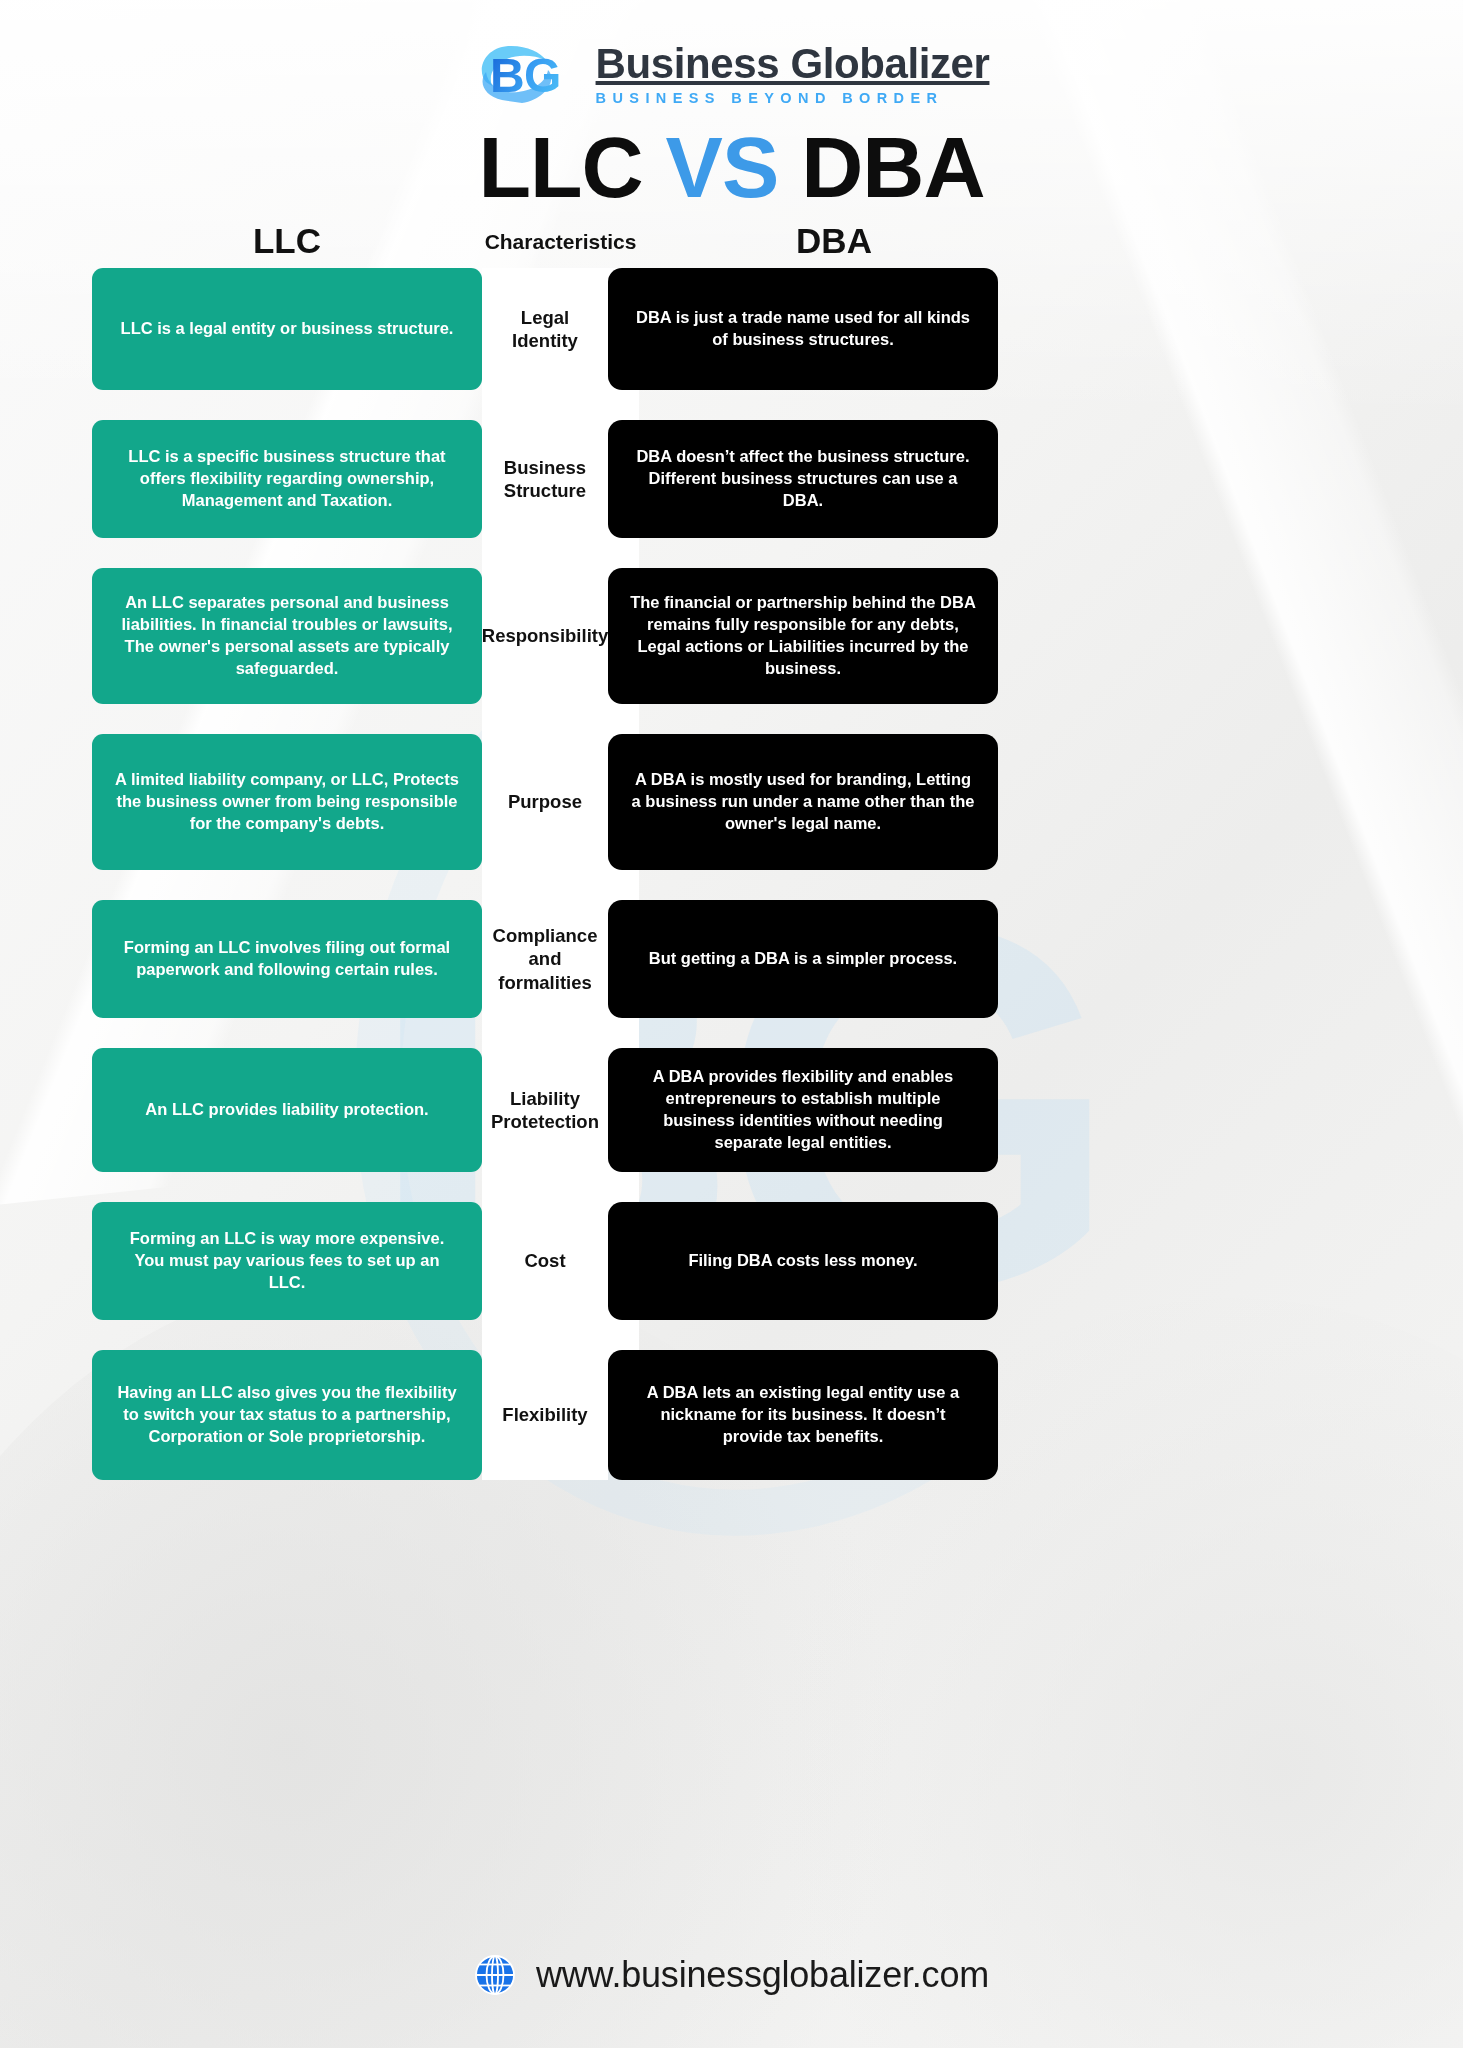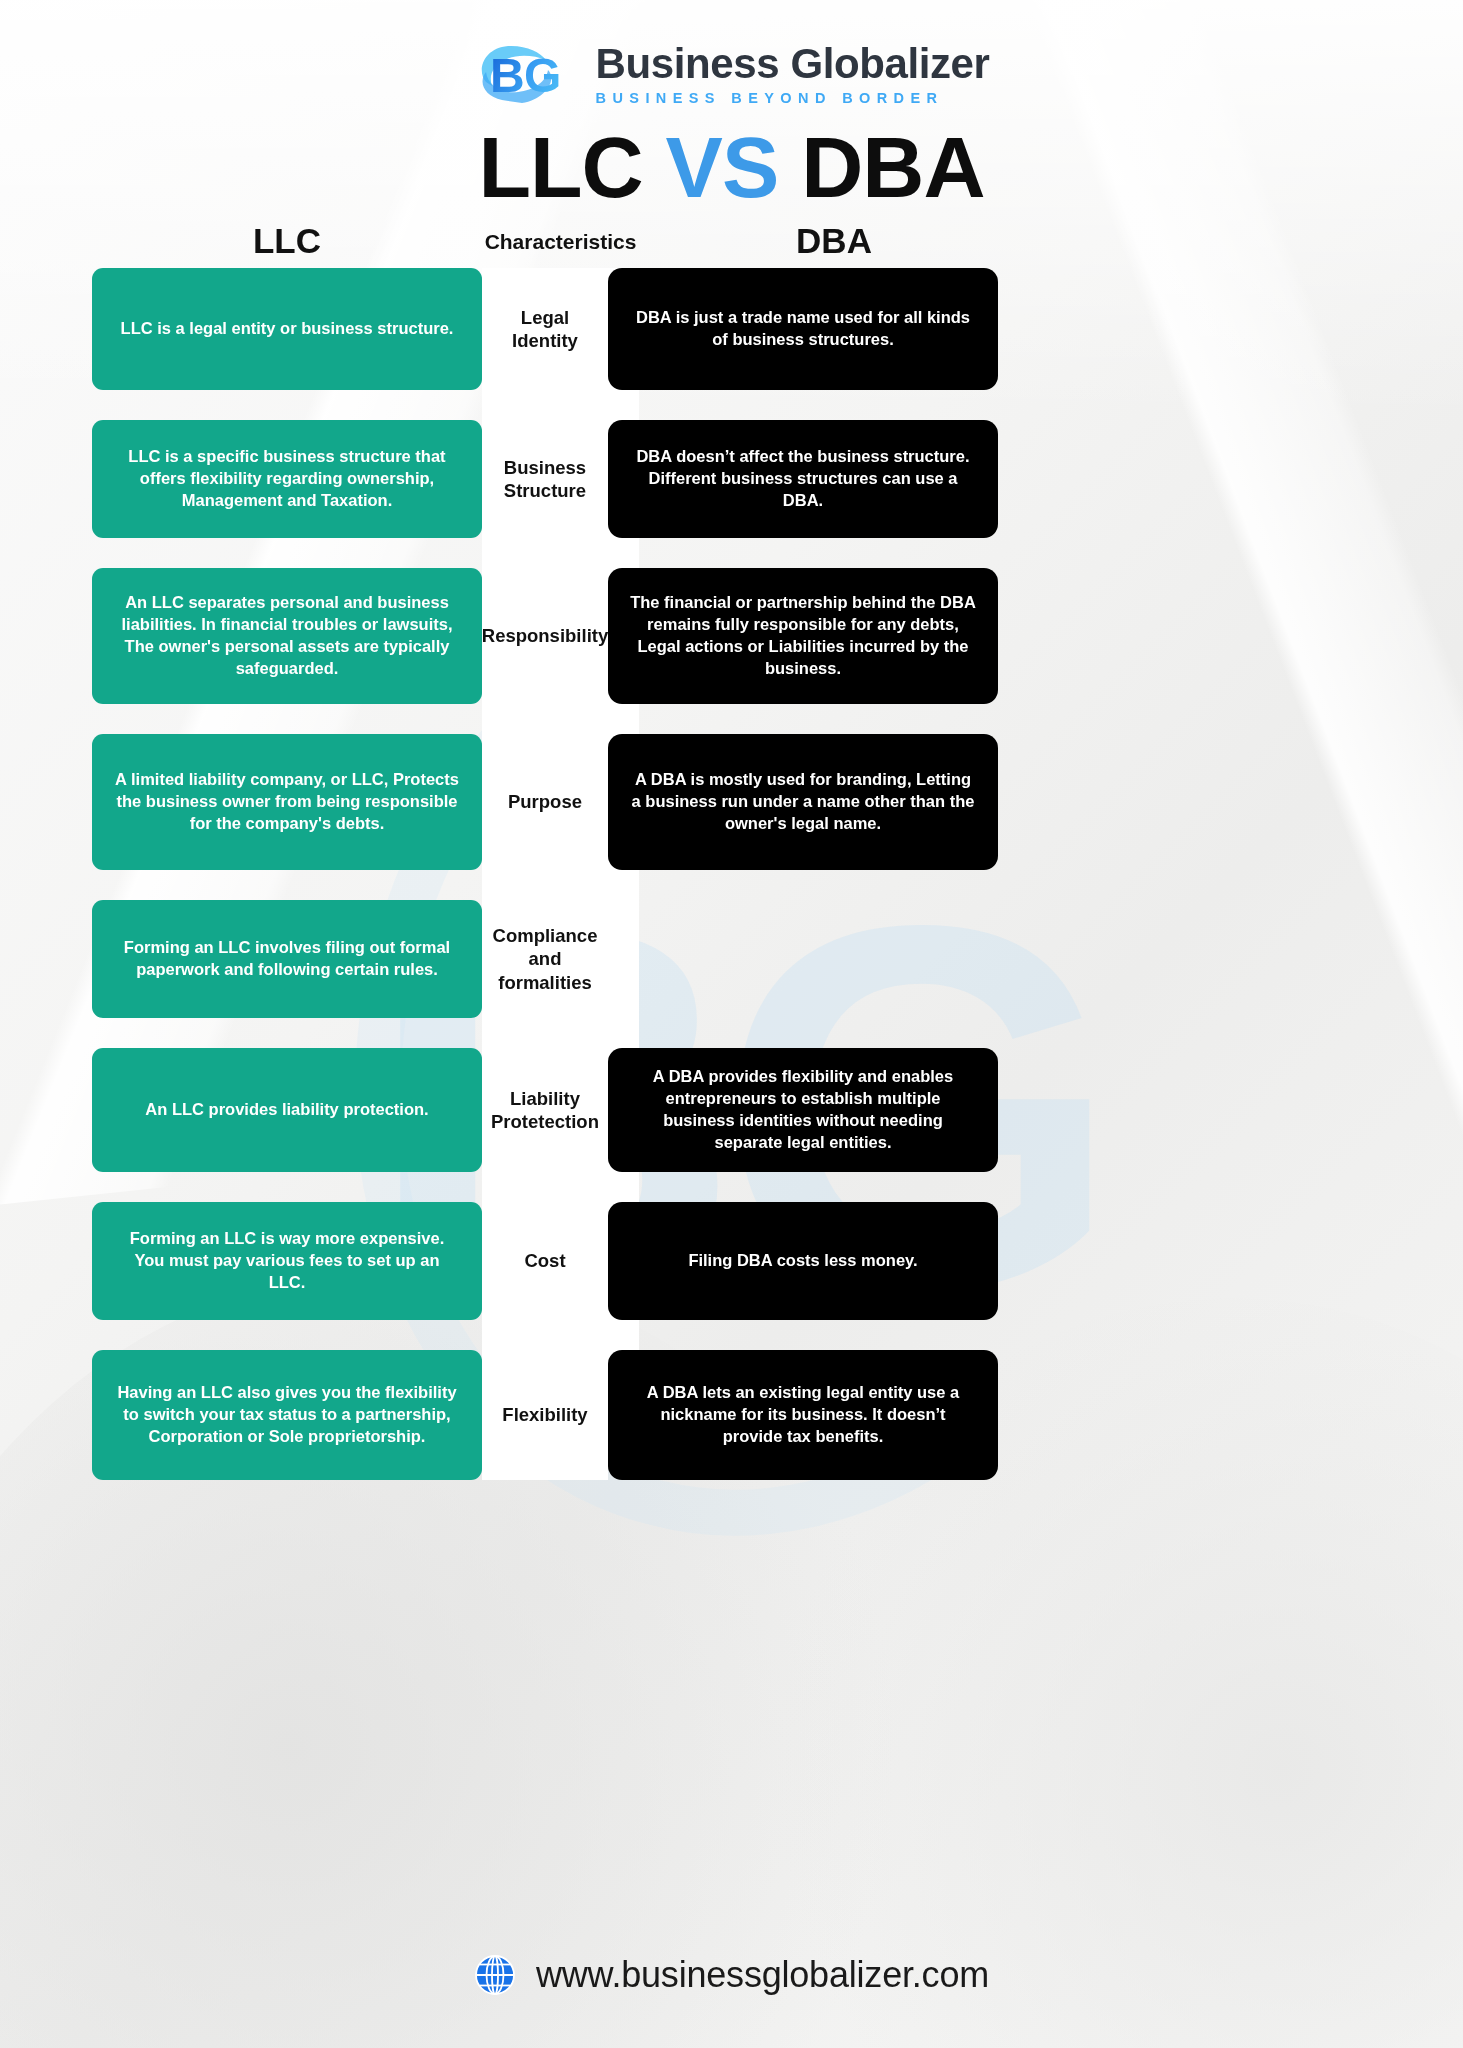--- a/index.html
+++ b/index.html
@@ -101,20 +101,21 @@
     flex: none;
   }
   .logo-text-block { position: relative; padding-top: 2px; }
   .logo-title {
     font-size: 42px;
     font-weight: 700;
     color: #2f3640;
     letter-spacing: -0.4px;
     line-height: 1.05;
     white-space: nowrap;
+    text-decoration: underline;
   }
   .logo-tagline {
     font-size: 14.5px;
     font-weight: 700;
     color: #3fa9f5;
     letter-spacing: 6.4px;
     margin-top: 4px;
     white-space: nowrap;
   }
 
@@ -300,20 +301,21 @@
       <div class="row" style="height: 136px;">
         <div class="cell cell-llc">A limited liability company, or LLC, Protects the business owner from being responsible for the company's debts.</div>
         <div class="cell cell-char" style="white-space: pre-line;">Purpose</div>
         <div class="cell cell-dba">A DBA is mostly used for branding, Letting a business run under a name other than the owner's legal name.</div>
       </div>
       <div class="spacer"></div>
       <div class="row" style="height: 118px;">
         <div class="cell cell-llc">Forming an LLC involves filing out formal paperwork and following certain rules.</div>
         <div class="cell cell-char" style="white-space: pre-line;">Compliance and
 formalities</div>
+        <div class="cell cell-dba">But getting a DBA is a simpler process.</div>
       </div>
       <div class="spacer"></div>
       <div class="row" style="height: 124px;">
         <div class="cell cell-llc">An LLC provides liability protection.</div>
         <div class="cell cell-char" style="white-space: pre-line;">Liability
 Protetection</div>
         <div class="cell cell-dba">A DBA provides flexibility and enables entrepreneurs to establish multiple business identities without needing separate legal entities.</div>
       </div>
       <div class="spacer"></div>
       <div class="row" style="height: 118px;">

